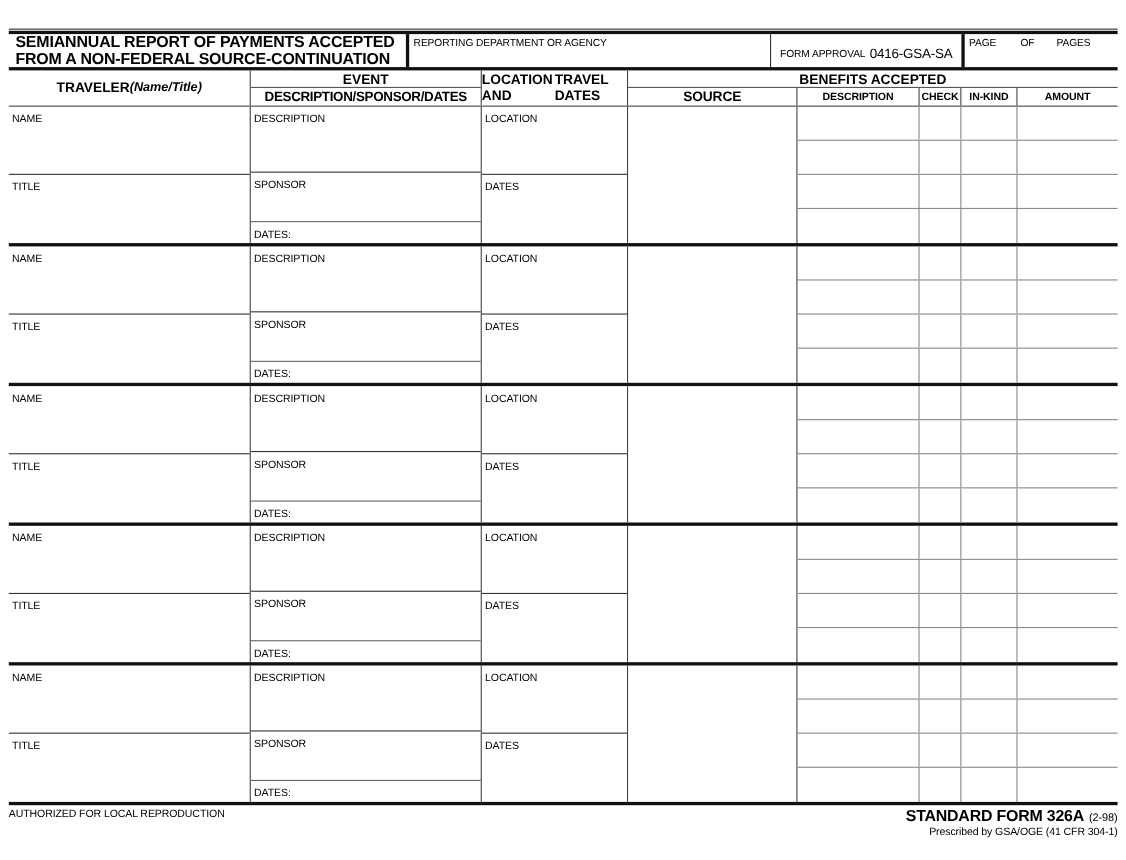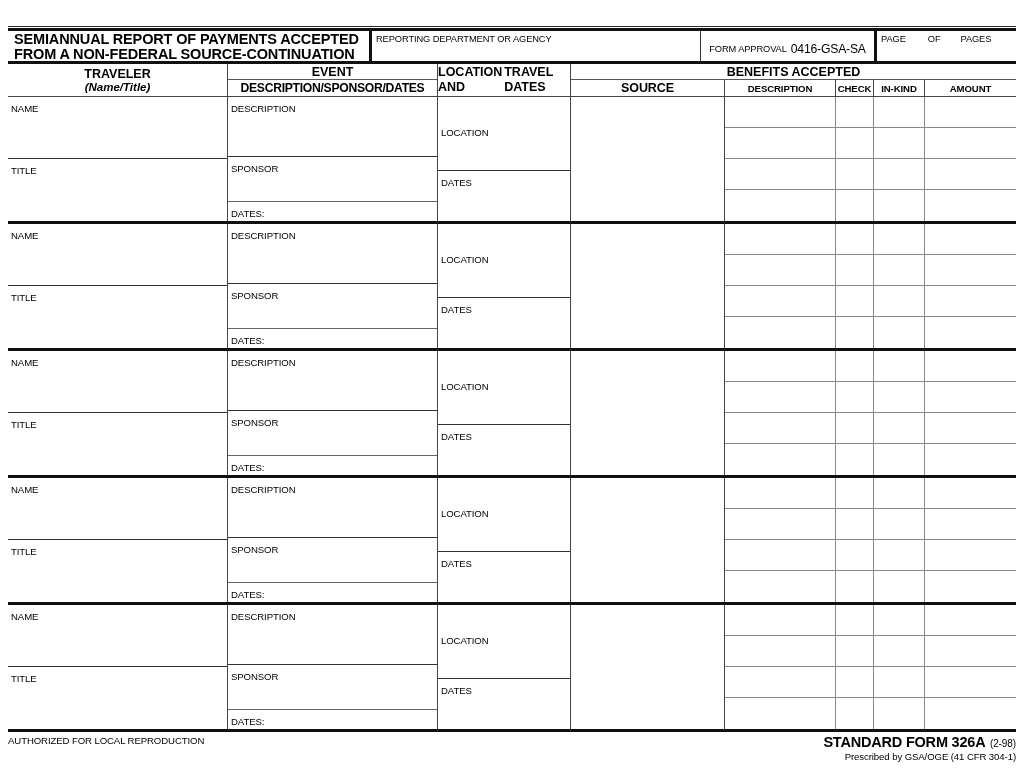--- a/index.html
+++ b/index.html
@@ -100,21 +100,21 @@
     display: flex;
     height: 33px;
     box-sizing: border-box;
     border-bottom: 1.5px solid #444;
   }
   .hc { box-sizing: border-box; position: relative; }
   .hc-traveler {
     width: 220px;
     border-right: 1.5px solid #444;
     display: flex;
-    flex-direction: column;
+    flex-direction: row;
     align-items: center;
     justify-content: center;
   }
   .hc-traveler .t1 {
     font-size: 12.5px; font-weight: bold; line-height: 14px;
   }
   .hc-traveler .t2 {
     font-size: 11.5px; font-weight: bold; font-style: italic; line-height: 13px;
   }
   .hc-event {
@@ -225,21 +225,21 @@
     width: 133px;
     border-right: 1.5px solid #444;
     display: flex;
     flex-direction: column;
   }
   .c-loc .half {
     height: 50%;
     box-sizing: border-box;
     padding: 1px 0 0 3px;
   }
-  .c-loc .half.top { border-bottom: 1.5px solid #333; margin-top: 24px; }
+  .c-loc .half.top { border-bottom: 1.5px solid #333; }
 
   .c-source {
     width: 154px;
     border-right: 1.5px solid #444;
   }
 
   .c-benefits {
     flex: 1;
     display: flex;
     flex-direction: column;

